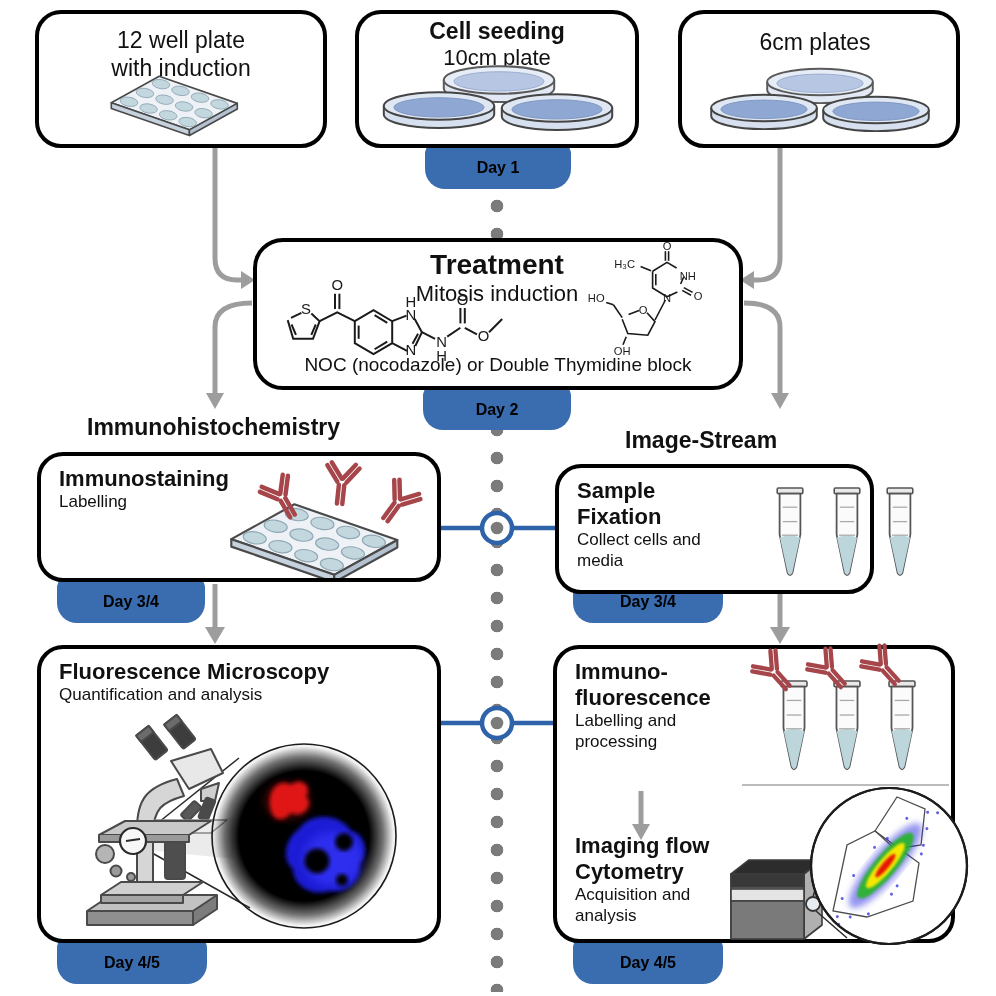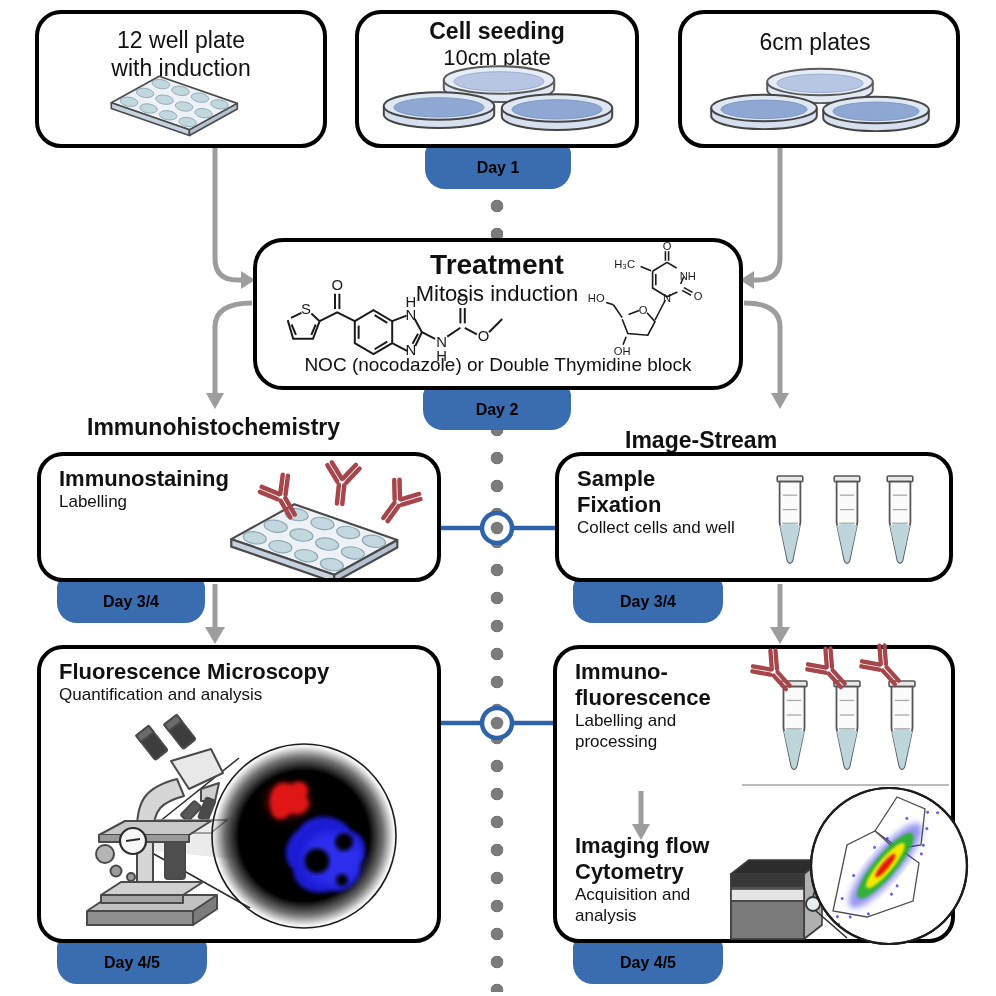--- a/index.html
+++ b/index.html
@@ -240,24 +240,24 @@
       <div class="sub">Labelling</div>
     </div>
     <svg class="abs" style="left:0;top:0" width="396" height="122">
       <use href="#wellplate" transform="translate(182,40) scale(0.83)"></use>
       <use href="#antibody" transform="translate(240,40) rotate(-30) scale(1.35)"></use>
       <use href="#antibody" transform="translate(301,25) rotate(6) scale(1.35)"></use>
       <use href="#antibody" transform="translate(358,45) rotate(36) scale(1.35)"></use>
     </svg>
   </div>
 
-  <div class="box" style="left:555px;top:452px;width:398px;height:130px">
+  <div class="box" style="left:555px;top:464px;width:319px;height:130px">
     <div class="abs" style="left:18px;top:10px;width:160px">
       <div class="ttl">Sample Fixation</div>
-      <div class="sub">Collect cells and well</div>
+      <div class="sub">Collect cells and media</div>
     </div>
     <svg class="abs" style="left:0;top:0" width="390" height="122">
       <use href="#tube" transform="translate(231,20) scale(0.8)"></use>
       <use href="#tube" transform="translate(288,20) scale(0.8)"></use>
       <use href="#tube" transform="translate(341,20) scale(0.8)"></use>
     </svg>
   </div>
 
   <div class="box" style="left:37px;top:645px;width:404px;height:298px">
     <div class="abs" style="left:18px;top:10px;width:380px">

